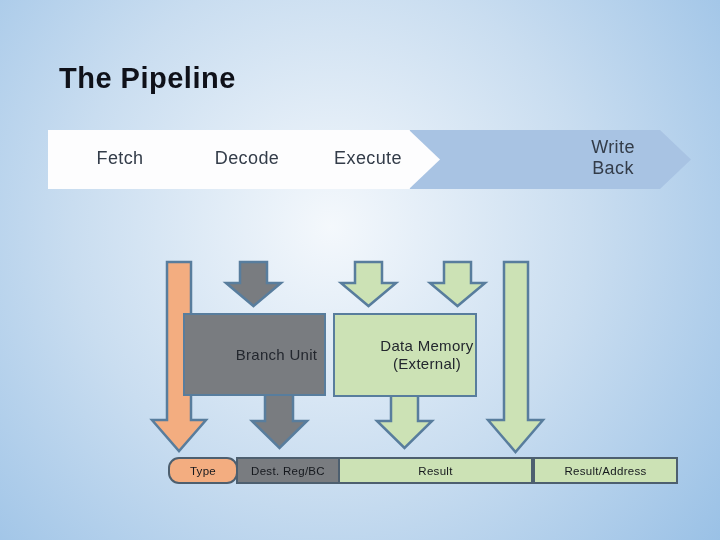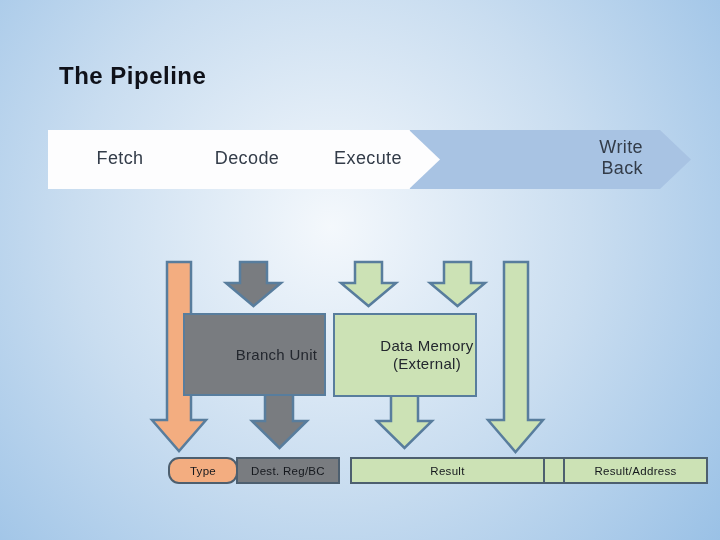--- a/index.html
+++ b/index.html
@@ -4,21 +4,21 @@
 <style>
   html,body{margin:0;padding:0;background:#ffffff;}
   .slide{
     position:relative;width:720px;height:540px;overflow:hidden;
     font-family:"Liberation Sans",sans-serif;
     background:radial-gradient(circle farthest-corner at 46% 42%,
       var(--background-center) 0%, var(--background-mid) 52%, var(--background-edge) 100%);
   }
   .title{
     position:absolute;left:59px;top:62px;
-    font-size:24px;font-weight:700;letter-spacing:.5px;
+    font-size:29px;font-weight:700;letter-spacing:.5px;
     color:var(--title-text);
   }
   .stage-label{
     position:absolute;top:148px;text-align:center;
     font-size:18px;letter-spacing:.4px;line-height:21px;
     color:var(--label-text);
   }
   .stage-label.two-line{top:137px;}
   svg.layer{position:absolute;left:0;top:0;}
   .white-shape{fill:var(--white-stage);}
@@ -37,31 +37,31 @@
   #branch-unit{left:183px;top:313px;width:143px;height:83px;background:var(--gray);}
   #data-memory{left:333px;top:313px;width:144px;height:84px;background:var(--green);}
   .cell{
     position:absolute;top:457px;height:27px;box-sizing:border-box;
     border:2px solid var(--row-border);
     display:flex;align-items:center;justify-content:center;
     font-size:11.5px;letter-spacing:.3px;color:var(--row-text);
   }
   .cell.orange-cell{background:var(--orange);}
   .cell.gray-cell{background:var(--gray);}
-  .cell.green-cell{background:var(--green);margin-left:12px;}
+  .cell.green-cell{background:var(--green);}
   #cell-type{left:168px;width:70px;border-radius:11px;}
   #cell-dest{left:236px;width:104px;}
   #cell-result{left:338px;width:195px;}
   #cell-spacer{left:531px;width:22px;}
-  #cell-result-address{left:551px;width:145px;}
+  #cell-result-address{left:533px;width:145px;}
   #label-fetch{left:65px;width:110px;}
   #label-decode{left:192px;width:110px;}
   #label-execute{left:313px;width:110px;}
   #label-memory-access{left:450px;width:80px;}
-  #label-write-back{left:583px;width:60px;text-align:right;}
+  #label-write-back{left:583px;width:60px;}
 </style>
 </head>
 <body>
 
 <div class="slide">
 
   <div class="title">The Pipeline</div>
 
   <svg class="layer" width="720" height="540" viewBox="0 0 720 540">
 

